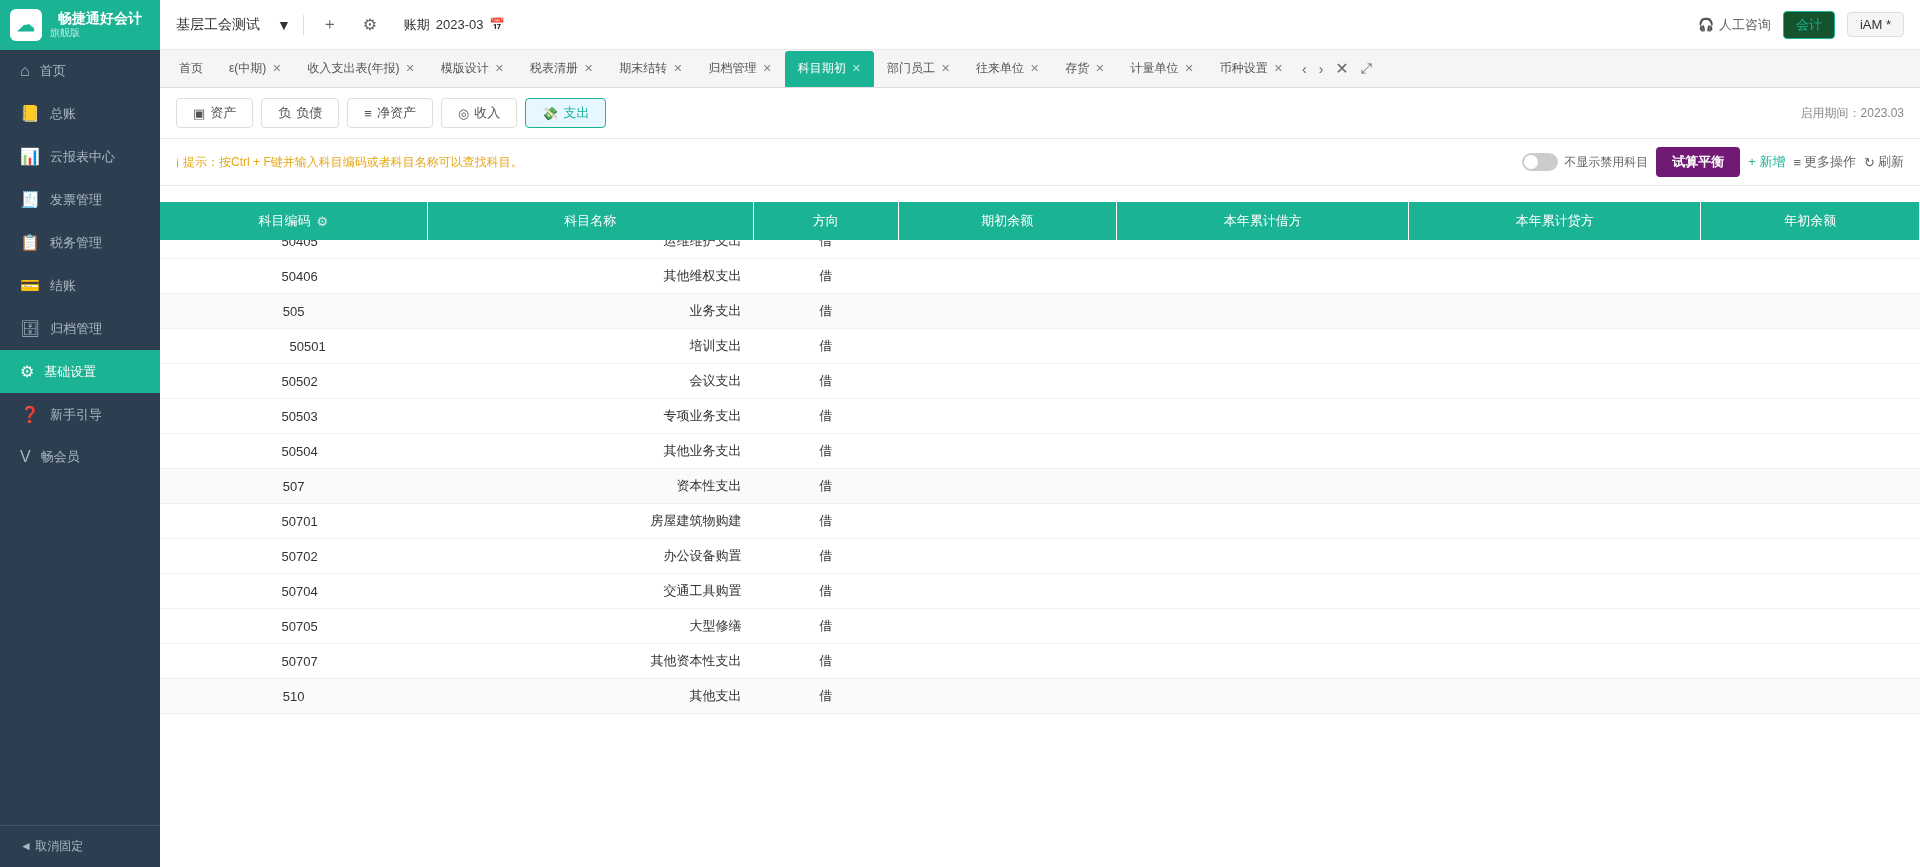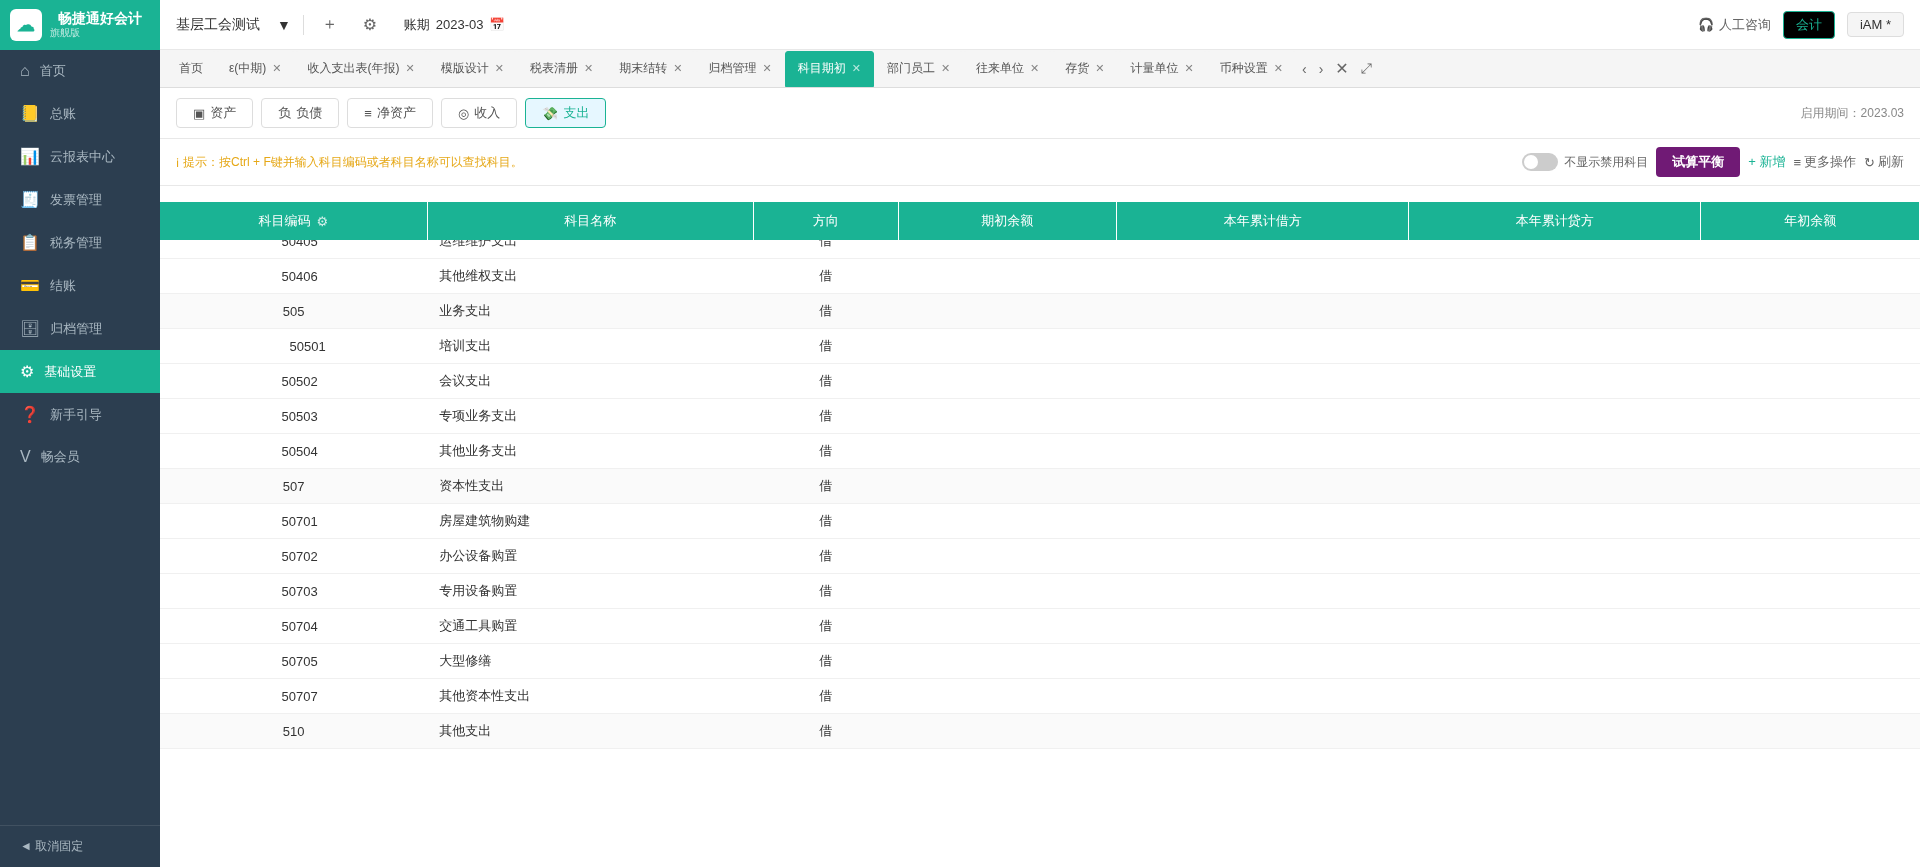--- a/index.html
+++ b/index.html
@@ -86,21 +86,21 @@
     .period-icon { color: #1ab394; }
     .topbar-right { margin-left: auto; display: flex; align-items: center; gap: 12px; }
     .help-btn { display: flex; align-items: center; gap: 4px; color: #666; font-size: 13px; cursor: pointer; }
     .account-btn {
       border: 1px solid #1ab394;
       color: #1ab394;
       padding: 4px 12px;
       border-radius: 4px;
       font-size: 13px;
       cursor: pointer;
-      background: #000000;
+      background: #14532d;
     }
     .user-badge {
       background: #f5f5f5;
       border: 1px solid #ddd;
       border-radius: 4px;
       padding: 4px 12px;
       font-size: 13px;
       color: #333;
     }
 
@@ -219,21 +219,21 @@
       position: sticky; top: 16px; z-index: 2;
     }
     tbody tr { border-bottom: 1px solid #f0f0f0; }
     tbody tr.group-row { background: #fafafa; }
     tbody td {
       padding: 8px 12px;
       font-size: 13px;
       color: #333;
     }
     .col-code { text-align: center; }
-    .col-name { text-align: left; }
+    .col-name { text-align: right; }
     .col-dir { text-align: center; }
     .col-num { text-align: right; }
     .col-code-header { display: flex; align-items: center; justify-content: center; gap: 6px; }
     .gear-icon { cursor: pointer; opacity: 0.8; }
 
     
     .table-wrapper::-webkit-scrollbar { width: 8px; }
     .table-wrapper::-webkit-scrollbar-track { background: #f0f0f0; }
     .table-wrapper::-webkit-scrollbar-thumb { background: #ccc; border-radius: 4px; }
   </style>
@@ -532,29 +532,20 @@
             <tr>
     <td class="col-code" style="padding-left:24px">50702</td>
     <td class="col-name">办公设备购置</td>
     <td class="col-dir">借</td>
     <td class="col-num"></td>
     <td class="col-num"></td>
     <td class="col-num"></td>
     <td class="col-num"></td>
   </tr>
             <tr>
-    <td class="col-code" style="padding-left:24px">50703</td>
-    <td class="col-name">专用设备购置</td>
-    <td class="col-dir">借</td>
-    <td class="col-num"></td>
-    <td class="col-num"></td>
-    <td class="col-num"></td>
-    <td class="col-num"></td>
-  </tr>
-            <tr>
     <td class="col-code" style="padding-left:24px">50704</td>
     <td class="col-name">交通工具购置</td>
     <td class="col-dir">借</td>
     <td class="col-num"></td>
     <td class="col-num"></td>
     <td class="col-num"></td>
     <td class="col-num"></td>
   </tr>
             <tr>
     <td class="col-code" style="padding-left:24px">50705</td>

